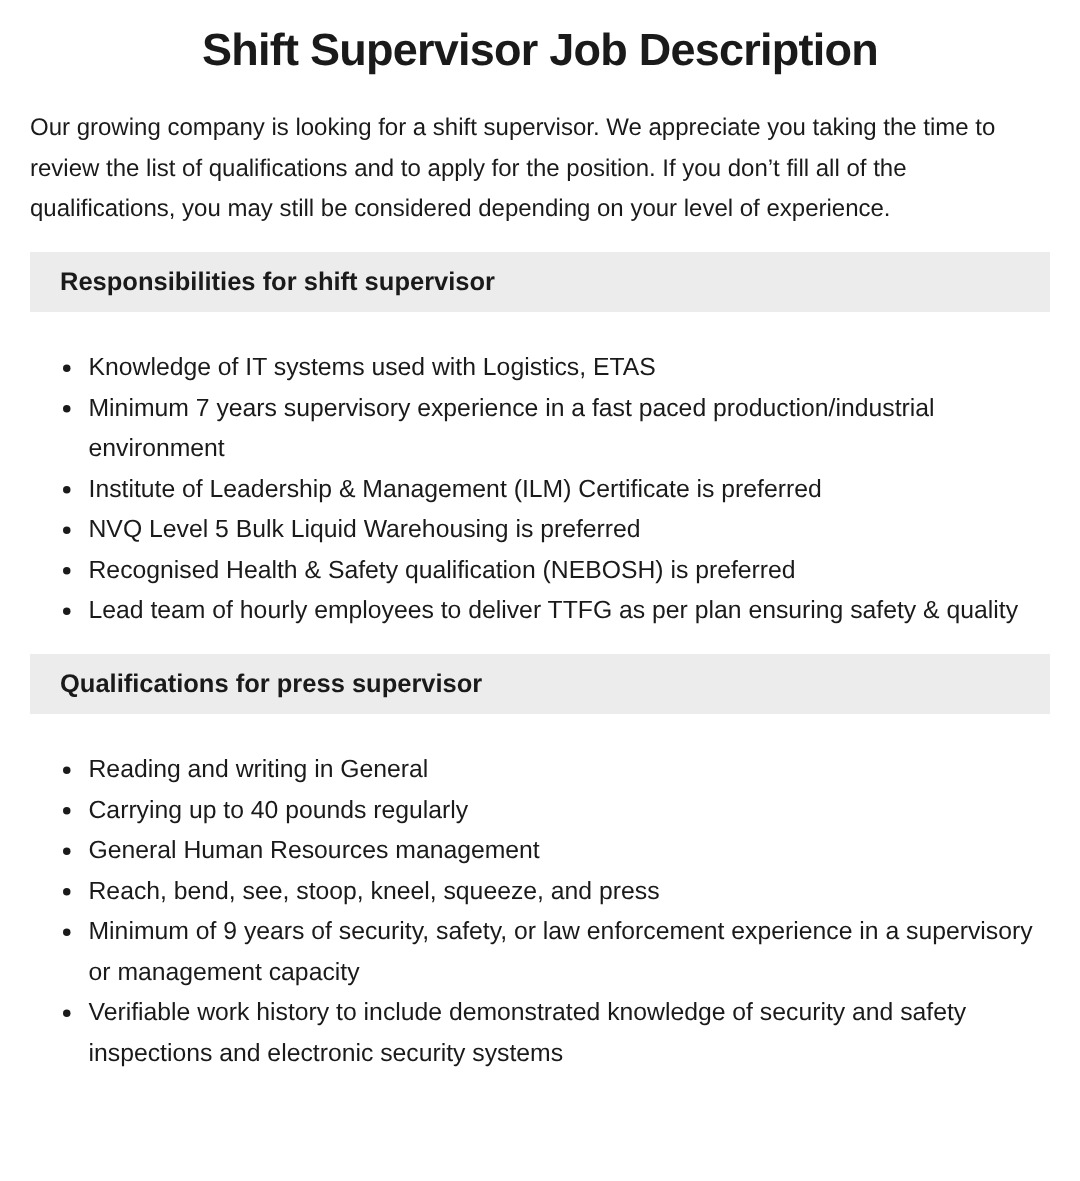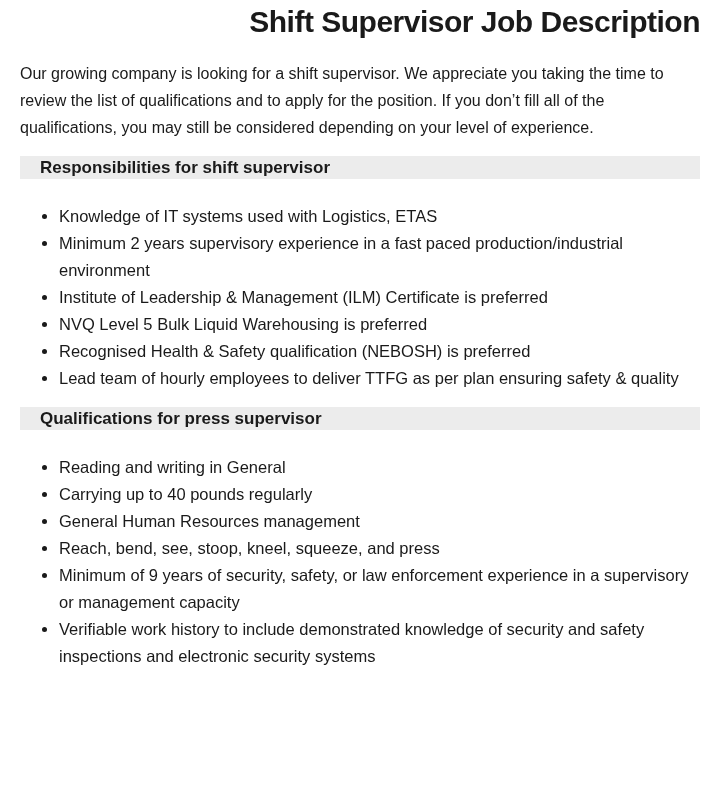--- a/index.html
+++ b/index.html
@@ -11,37 +11,37 @@
   body {
     width: 720px;
     min-height: 787px;
     font-family: "Liberation Sans", sans-serif;
     color: #1a1a1a;
   }
   .page {
     padding: 0 20px;
   }
   h1.doc-title {
-    margin: 4px 0 0 0;
+    margin: 16px 0 0 0;
     font-size: 30px;
     line-height: 36px;
     font-weight: 700;
     letter-spacing: -0.5px;
-    text-align: right;
+    text-align: center;
     color: #1a1a1a;
   }
   p.intro {
     margin: 20px 0 0 0;
     font-size: 16px;
     line-height: 27px;
     color: #1a1a1a;
   }
   .section-bar {
     margin-top: 15px;
-    height: 23px;
+    height: 40px;
     background: #ececec;
     display: flex;
     align-items: center;
     padding: 0 20px;
     font-size: 17px;
     font-weight: 700;
     color: #1a1a1a;
   }
   ul.bullet-list {
     margin: 24px 0 0 0;
@@ -73,21 +73,21 @@
 <main class="page">
 
   <h1 class="doc-title">Shift Supervisor Job Description</h1>
 
   <p class="intro">Our growing company is looking for a shift supervisor. We appreciate you taking the time to review the list of qualifications and to apply for the position. If you don’t fill all of the qualifications, you may still be considered depending on your level of experience.</p>
 
   <section class="doc-section">
     <div class="section-bar">Responsibilities for shift supervisor</div>
     <ul class="bullet-list">
       <li>Knowledge of IT systems used with Logistics, ETAS</li>
-      <li>Minimum 2 years supervisory experience in a fast paced production/industrial environment</li>
+      <li>Minimum 7 years supervisory experience in a fast paced production/industrial environment</li>
       <li>Institute of Leadership &amp; Management (ILM) Certificate is preferred</li>
       <li>NVQ Level 5 Bulk Liquid Warehousing is preferred</li>
       <li>Recognised Health &amp; Safety qualification (NEBOSH) is preferred</li>
       <li>Lead team of hourly employees to deliver TTFG as per plan ensuring safety &amp; quality</li>
     </ul>
   </section>
 
   <section class="doc-section">
     <div class="section-bar">Qualifications for press supervisor</div>
     <ul class="bullet-list">

